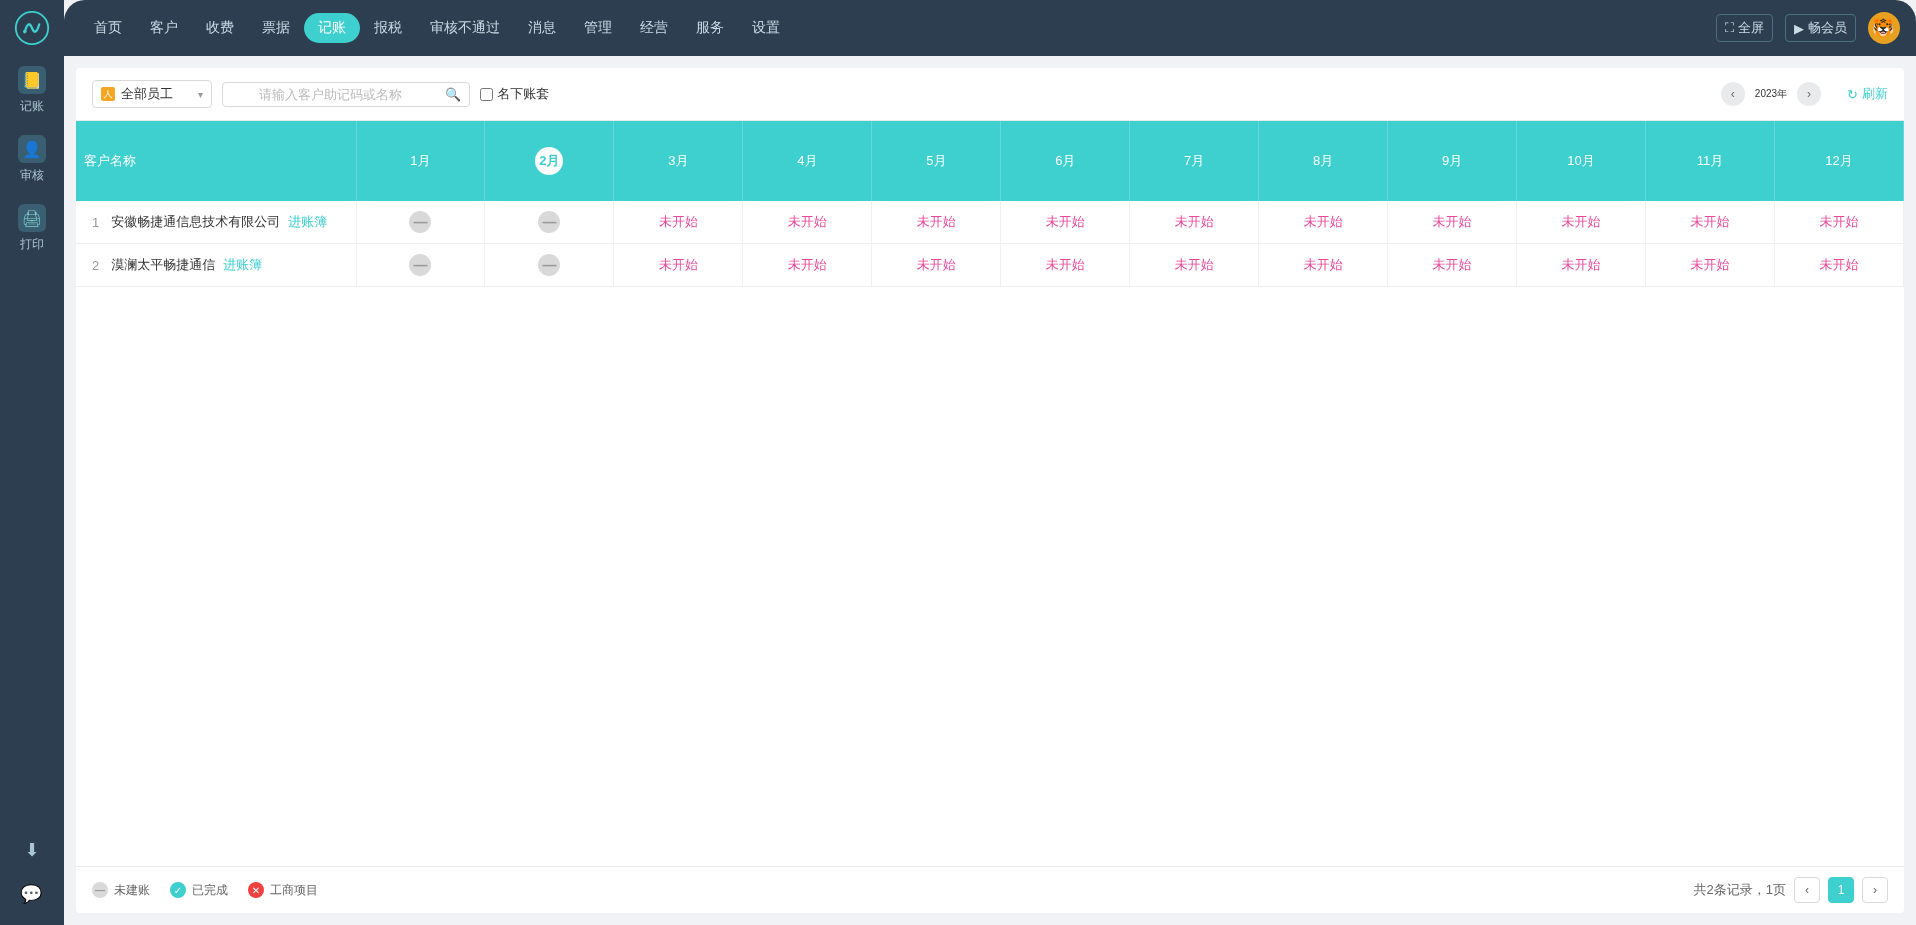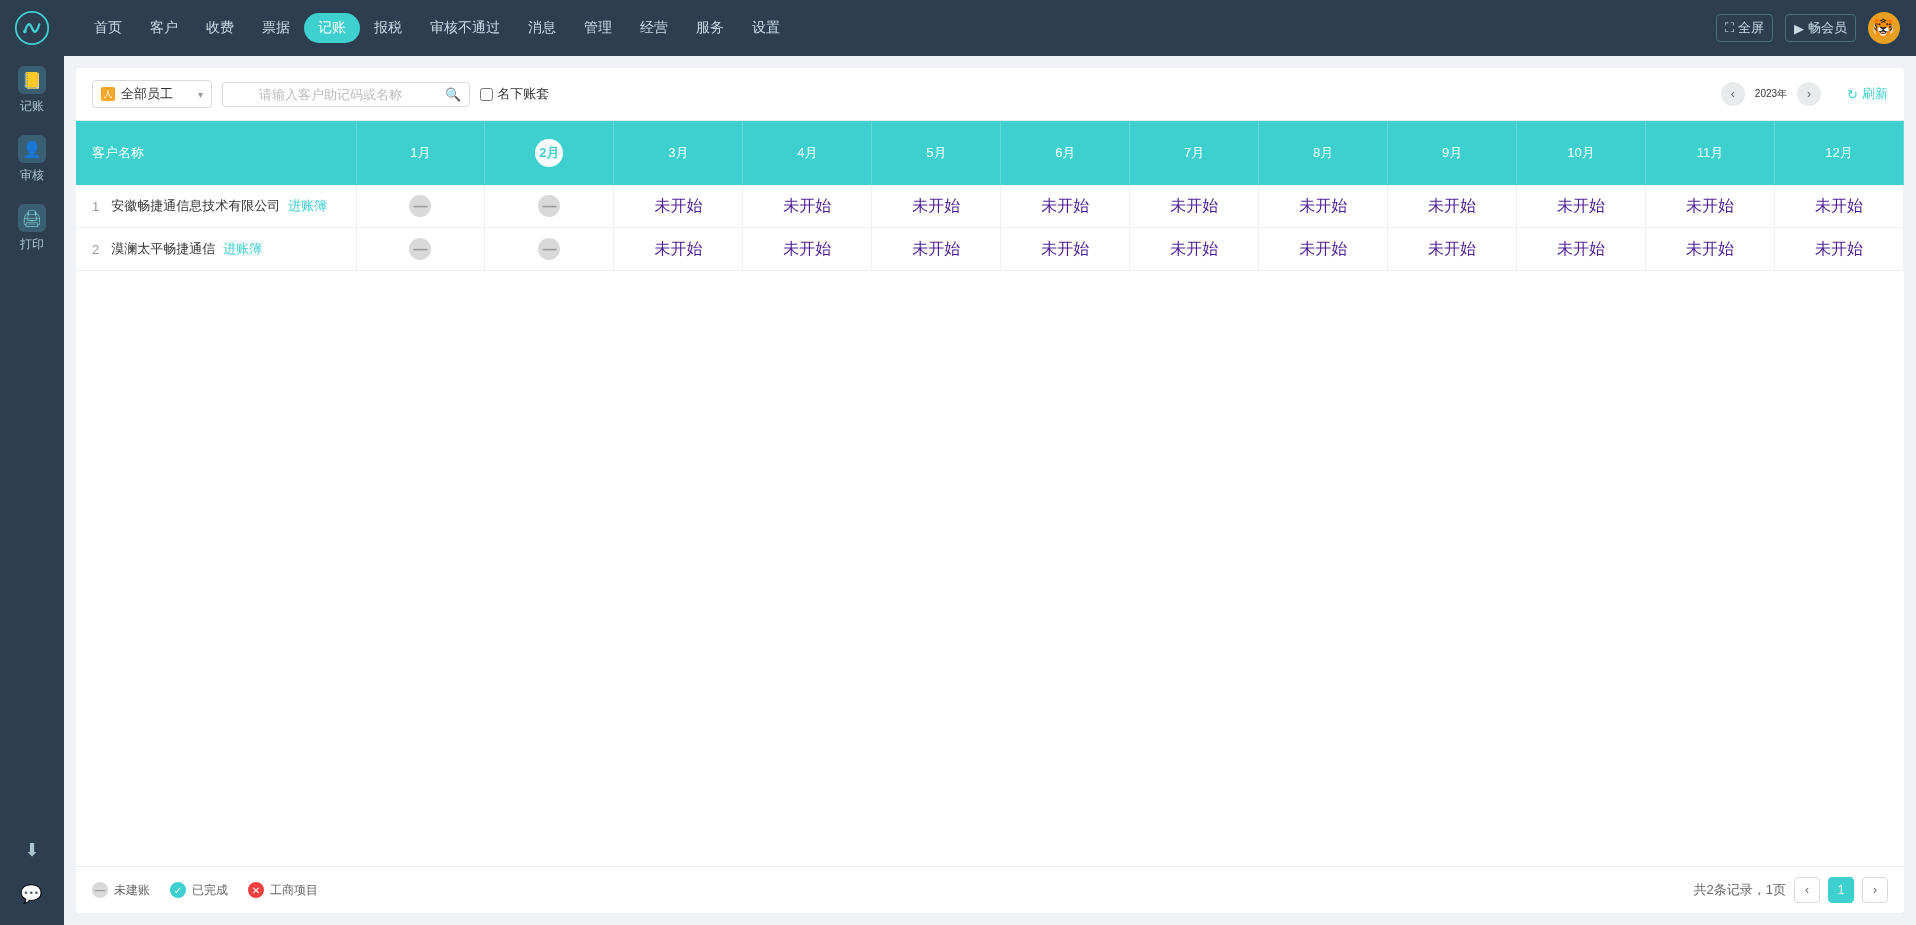--- a/index.html
+++ b/index.html
@@ -69,20 +69,21 @@
       font-size: 12px;
       gap: 4px;
     }
 
     
     .main {
       flex: 1;
       display: flex;
       flex-direction: column;
       overflow: hidden;
+      border-radius: 21px;
     }
 
     
     .topnav {
       height: 56px;
       background: #2d3e50;
       display: flex;
       align-items: center;
       padding: 0 16px;
       gap: 0;
@@ -272,21 +273,21 @@
     }
     .th-current {
       background: #fff;
       color: #3ecfcf;
       border-radius: 50%;
       width: 28px;
       height: 28px;
       display: inline-flex;
       align-items: center;
       justify-content: center;
-      margin: 8px auto;
+      margin: 16px auto;
       font-weight: bold;
     }
     tbody tr {
       border-bottom: 1px solid #f0f0f0;
     }
     tbody td {
       padding: 10px 8px;
       text-align: center;
       font-size: 13px;
       color: #333;
@@ -314,22 +315,22 @@
       justify-content: center;
       width: 22px;
       height: 22px;
       border-radius: 50%;
       background: #d9d9d9;
       color: #999;
       font-size: 14px;
       font-weight: bold;
     }
     .status-not-started {
-      color: #4c1d95;
-      font-size: 16px;
+      color: #ec4899;
+      font-size: 13px;
     }
 
     
     .footer {
       display: flex;
       align-items: center;
       padding: 10px 16px;
       border-top: 1px solid #e8eaec;
       gap: 20px;
       flex-shrink: 0;
@@ -479,21 +480,21 @@
         <div class="refresh-btn">
           <span>↻</span>
           <span>刷新</span>
         </div>
       </div>
 
       <div class="table-wrap">
         <table>
           <thead>
             <tr>
-              <th style="width:280px;">客户名称</th>
+              <th style="width:280px;padding-left:8px;">客户名称</th>
               <th>1月</th>
               <th><span class="th-current">2月</span></th>
               <th>3月</th>
               <th>4月</th>
               <th>5月</th>
               <th>6月</th>
               <th>7月</th>
               <th>8月</th>
               <th>9月</th>
               <th>10月</th>

